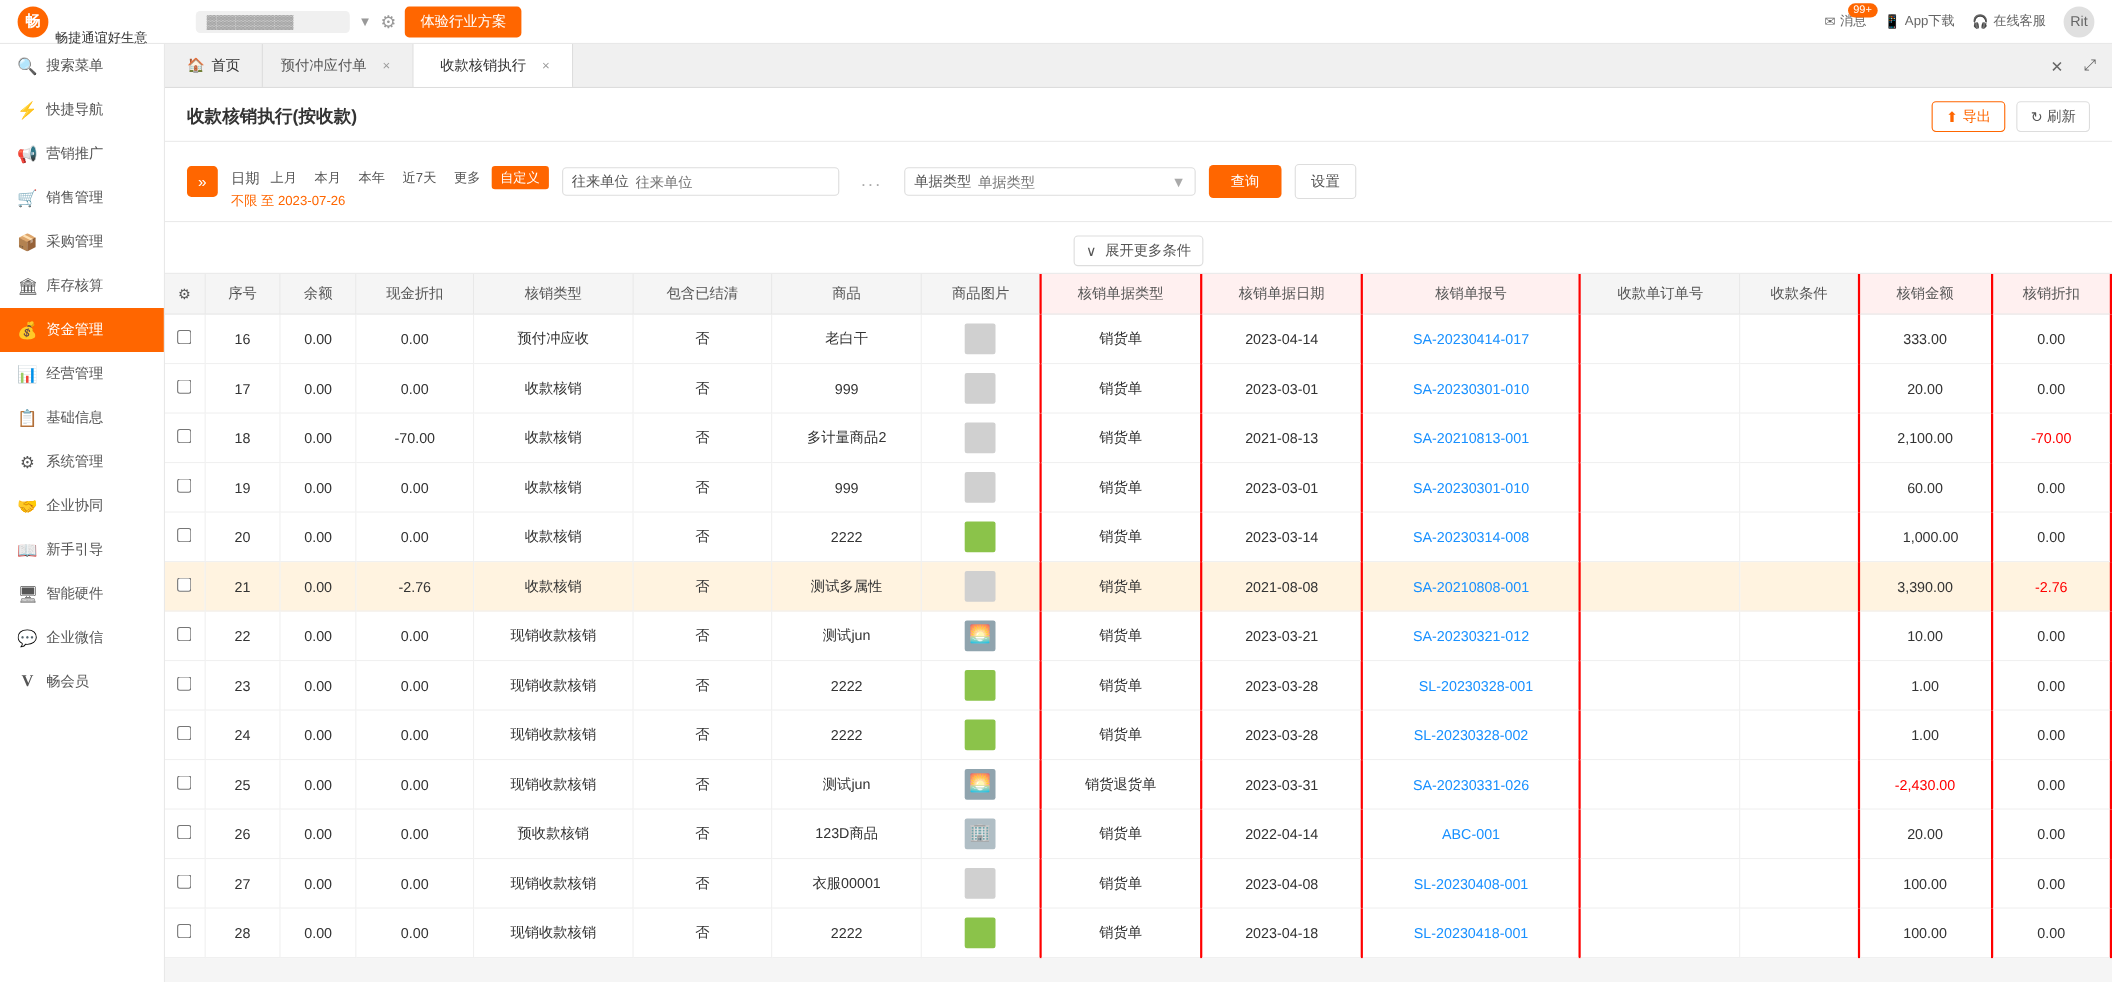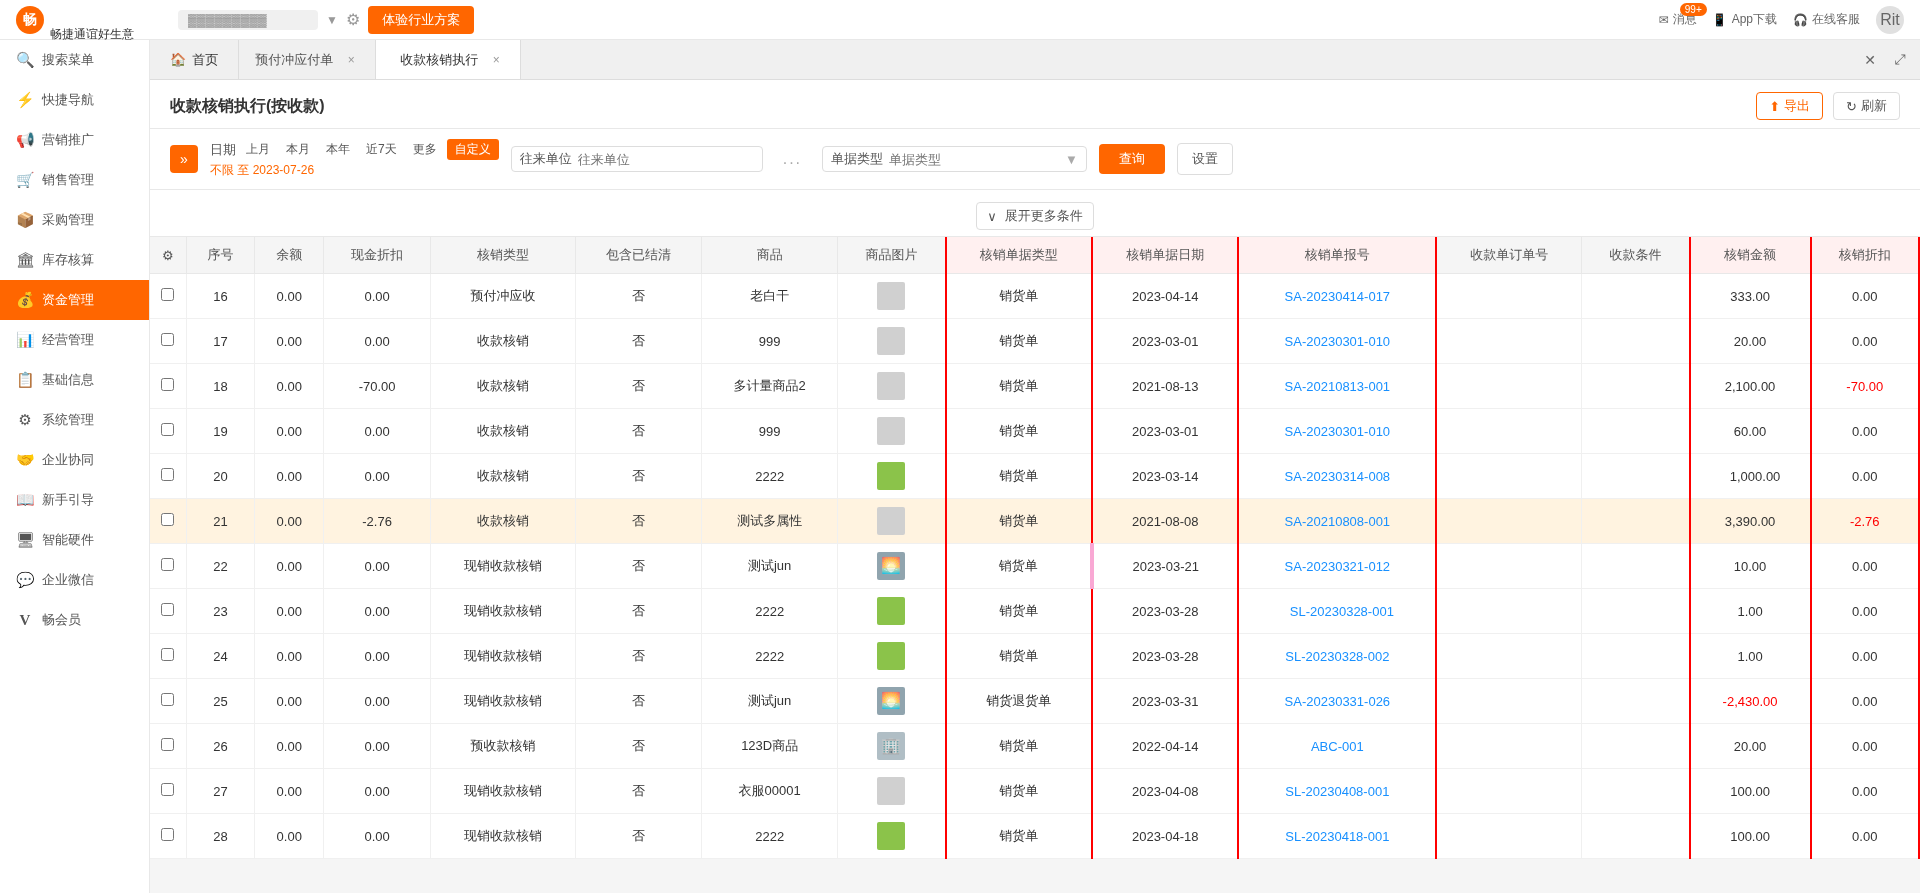--- a/index.html
+++ b/index.html
@@ -194,21 +194,21 @@
     
     .gear-col {
       width: 36px;
     }
     .expand-row {
       display: flex; justify-content: center; padding: 6px 0;
       border-bottom: 1px solid #e8e8e8; background: #fff;
     }
     .toggle-icon { margin-right: 4px; }
 
-    .filter-date-col { display: flex; flex-direction: column; }
+    .filter-date-col { display: flex; flex-direction: column; margin-top: 12px; }
   </style>
 </head>
 <body>
 
 <div class="top-bar">
   <div class="top-bar-logo">
     <div class="logo-icon">畅</div>
     <div>
       <div class="logo-text">畅捷通谊好生意</div>
       <div class="logo-sub">标准版</div>
@@ -227,21 +227,21 @@
       <span class="badge">99+</span>
     </div>
     <div class="top-icon-item">
       <span>📱</span>
       <span>App下载</span>
     </div>
     <div class="top-icon-item">
       <span>🎧</span>
       <span>在线客服</span>
     </div>
-    <div class="top-avatar" style="background:#e0e0e0;display:flex;align-items:center;justify-content:center;font-size:16px;color:#666;">Rit</div>
+    <div class="top-avatar" style="background:#e0e0e0;display:flex;align-items:center;justify-content:center;font-size:13px;color:#666;">Rit</div>
   </div>
 </div>
 
 <div class="layout">
 
   <div class="sidebar">
     <div class="sidebar-item">
       <span class="si-icon">🔍</span>
       <span>搜索菜单</span>
     </div>
@@ -509,21 +509,21 @@
               <tr>
       <td><input type="checkbox" style=""></td>
       <td>22</td>
       <td>0.00</td>
       <td>0.00</td>
       <td>现销收款核销</td>
       <td>否</td>
       <td>测试jun</td>
       <td><span style="display:inline-block;width:28px;height:28px;background:#90a4ae;border-radius:2px;vertical-align:middle;font-size:16px;text-align:center;line-height:28px;">🌅</span></td>
       <td style="border-left:2px solid red;border-right:2px solid red;">销货单</td>
-      <td style="border-left:4px solid #f9a8d4;border-right:2px solid red;">2023-03-21</td>
+      <td style="border-left:2px solid #f9a8d4;border-right:2px solid red;">2023-03-21</td>
       <td style="border-left:2px solid red;border-right:2px solid red;"><a class="text-link">SA-20230321-012</a></td>
       <td></td>
       <td></td>
       <td style="border-left:2px solid red;border-right:2px solid red;">10.00</td>
       <td style="border-left:2px solid red;border-right:2px solid red;">0.00</td>
     </tr>
               <tr>
       <td><input type="checkbox" style=""></td>
       <td>23</td>
       <td>0.00</td>

